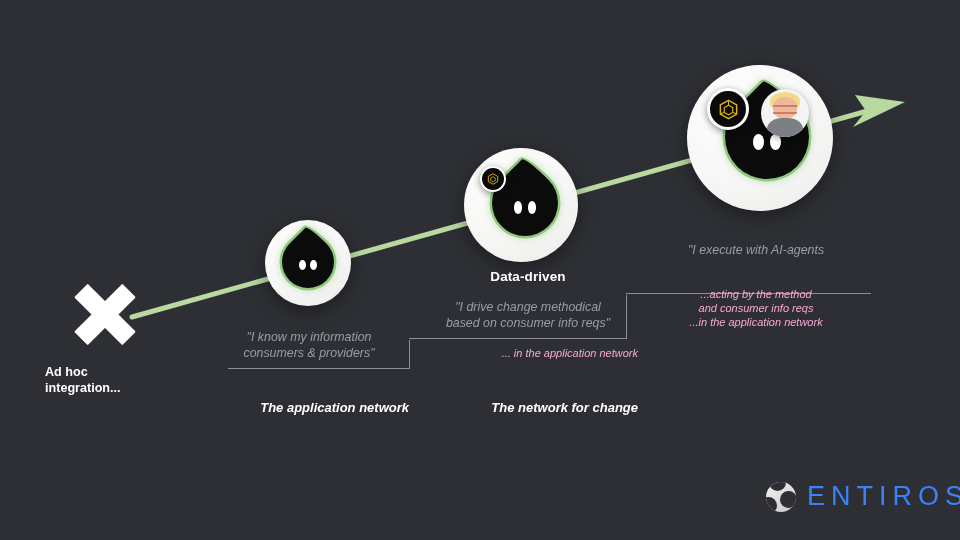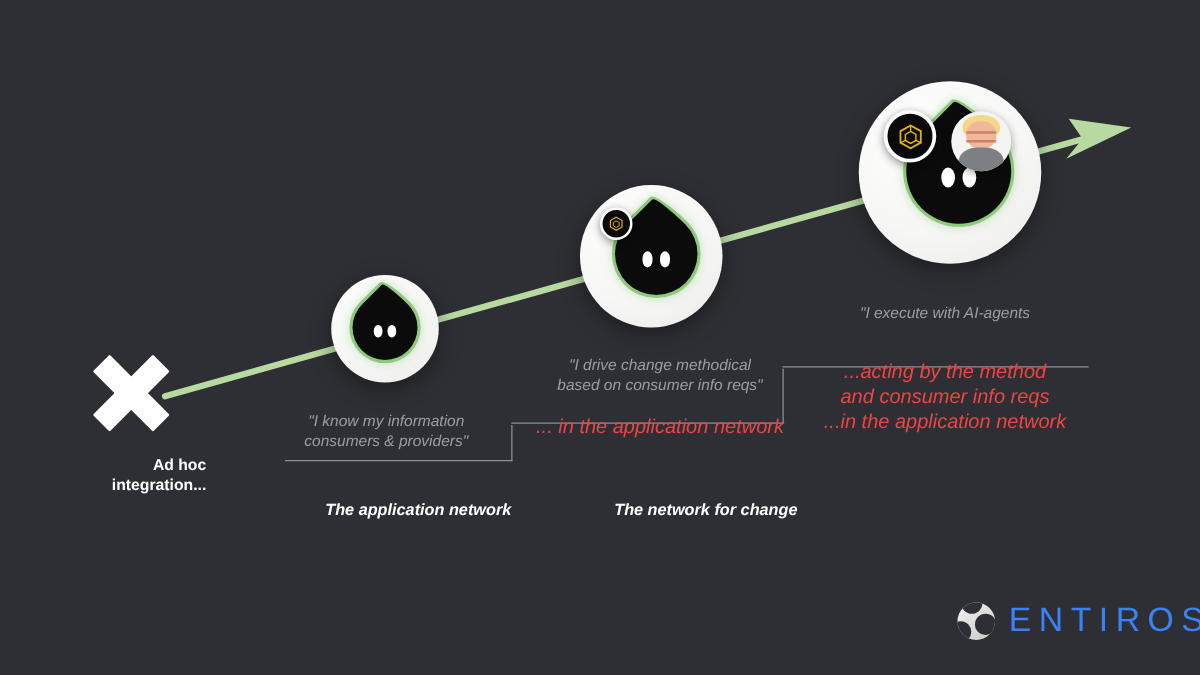--- a/index.html
+++ b/index.html
@@ -142,39 +142,39 @@
     white-space: nowrap;
   }
   .quote {
     color: #9b9da3;
     font-size: 12.4px;
     font-style: italic;
     line-height: 1.27;
     white-space: pre-line;
   }
   .subquote {
-    color: #ef4444;
-    font-size: 16px;
+    color: #f9a8d4;
+    font-size: 11px;
     font-style: italic;
     line-height: 1.27;
     white-space: pre-line;
   }
   .foot-label {
     position: absolute;
     color: #ffffff;
     font-size: 13px;
     font-weight: bold;
     font-style: italic;
     white-space: nowrap;
     text-align: right;
   }
   .xlabel {
     position: absolute;
     left: 45px; top: 364px; width: 120px;
-    text-align: right;
+    text-align: left;
     color: #ffffff;
     font-size: 12.6px;
     font-weight: bold;
     line-height: 1.28;
     white-space: pre-line;
   }
 
   
   .bracket { position: absolute; background: #8e9097; }
   .bh { height: 1px; }
@@ -284,23 +284,24 @@
     </div>
   </div>
 
   <div class="col" style="left:209px; top:315px; width:200px;">
     <div class="quote" style="margin-top:15px;">"I know my information
 consumers &amp; providers"</div>
   </div>
   <div class="foot-label" style="left:209px; top:400px; width:200px;">The application network</div>
 
   <div class="col" style="left:418px; top:269px; width:220px;">
+    <div class="col-title">Data-driven</div>
     <div class="quote" style="margin-top:16px;">"I drive change methodical
 based on consumer info reqs"</div>
-    <div class="subquote" style="margin-top:15px;">... in the application network</div>
+    <div class="subquote" style="margin-top:15px;text-align:right;">... in the application network</div>
   </div>
   <div class="foot-label" style="left:418px; top:400px; width:220px;">The network for change</div>
 
   <div class="col" style="left:646px; top:227px; width:220px;">
     <div class="quote" style="margin-top:16px;">"I execute with AI-agents</div>
     <div class="subquote" style="margin-top:29px;">...acting by the method
 and consumer info reqs</div>
     <div class="subquote" style="margin-top:0;">...in the application network</div>
   </div>
 

